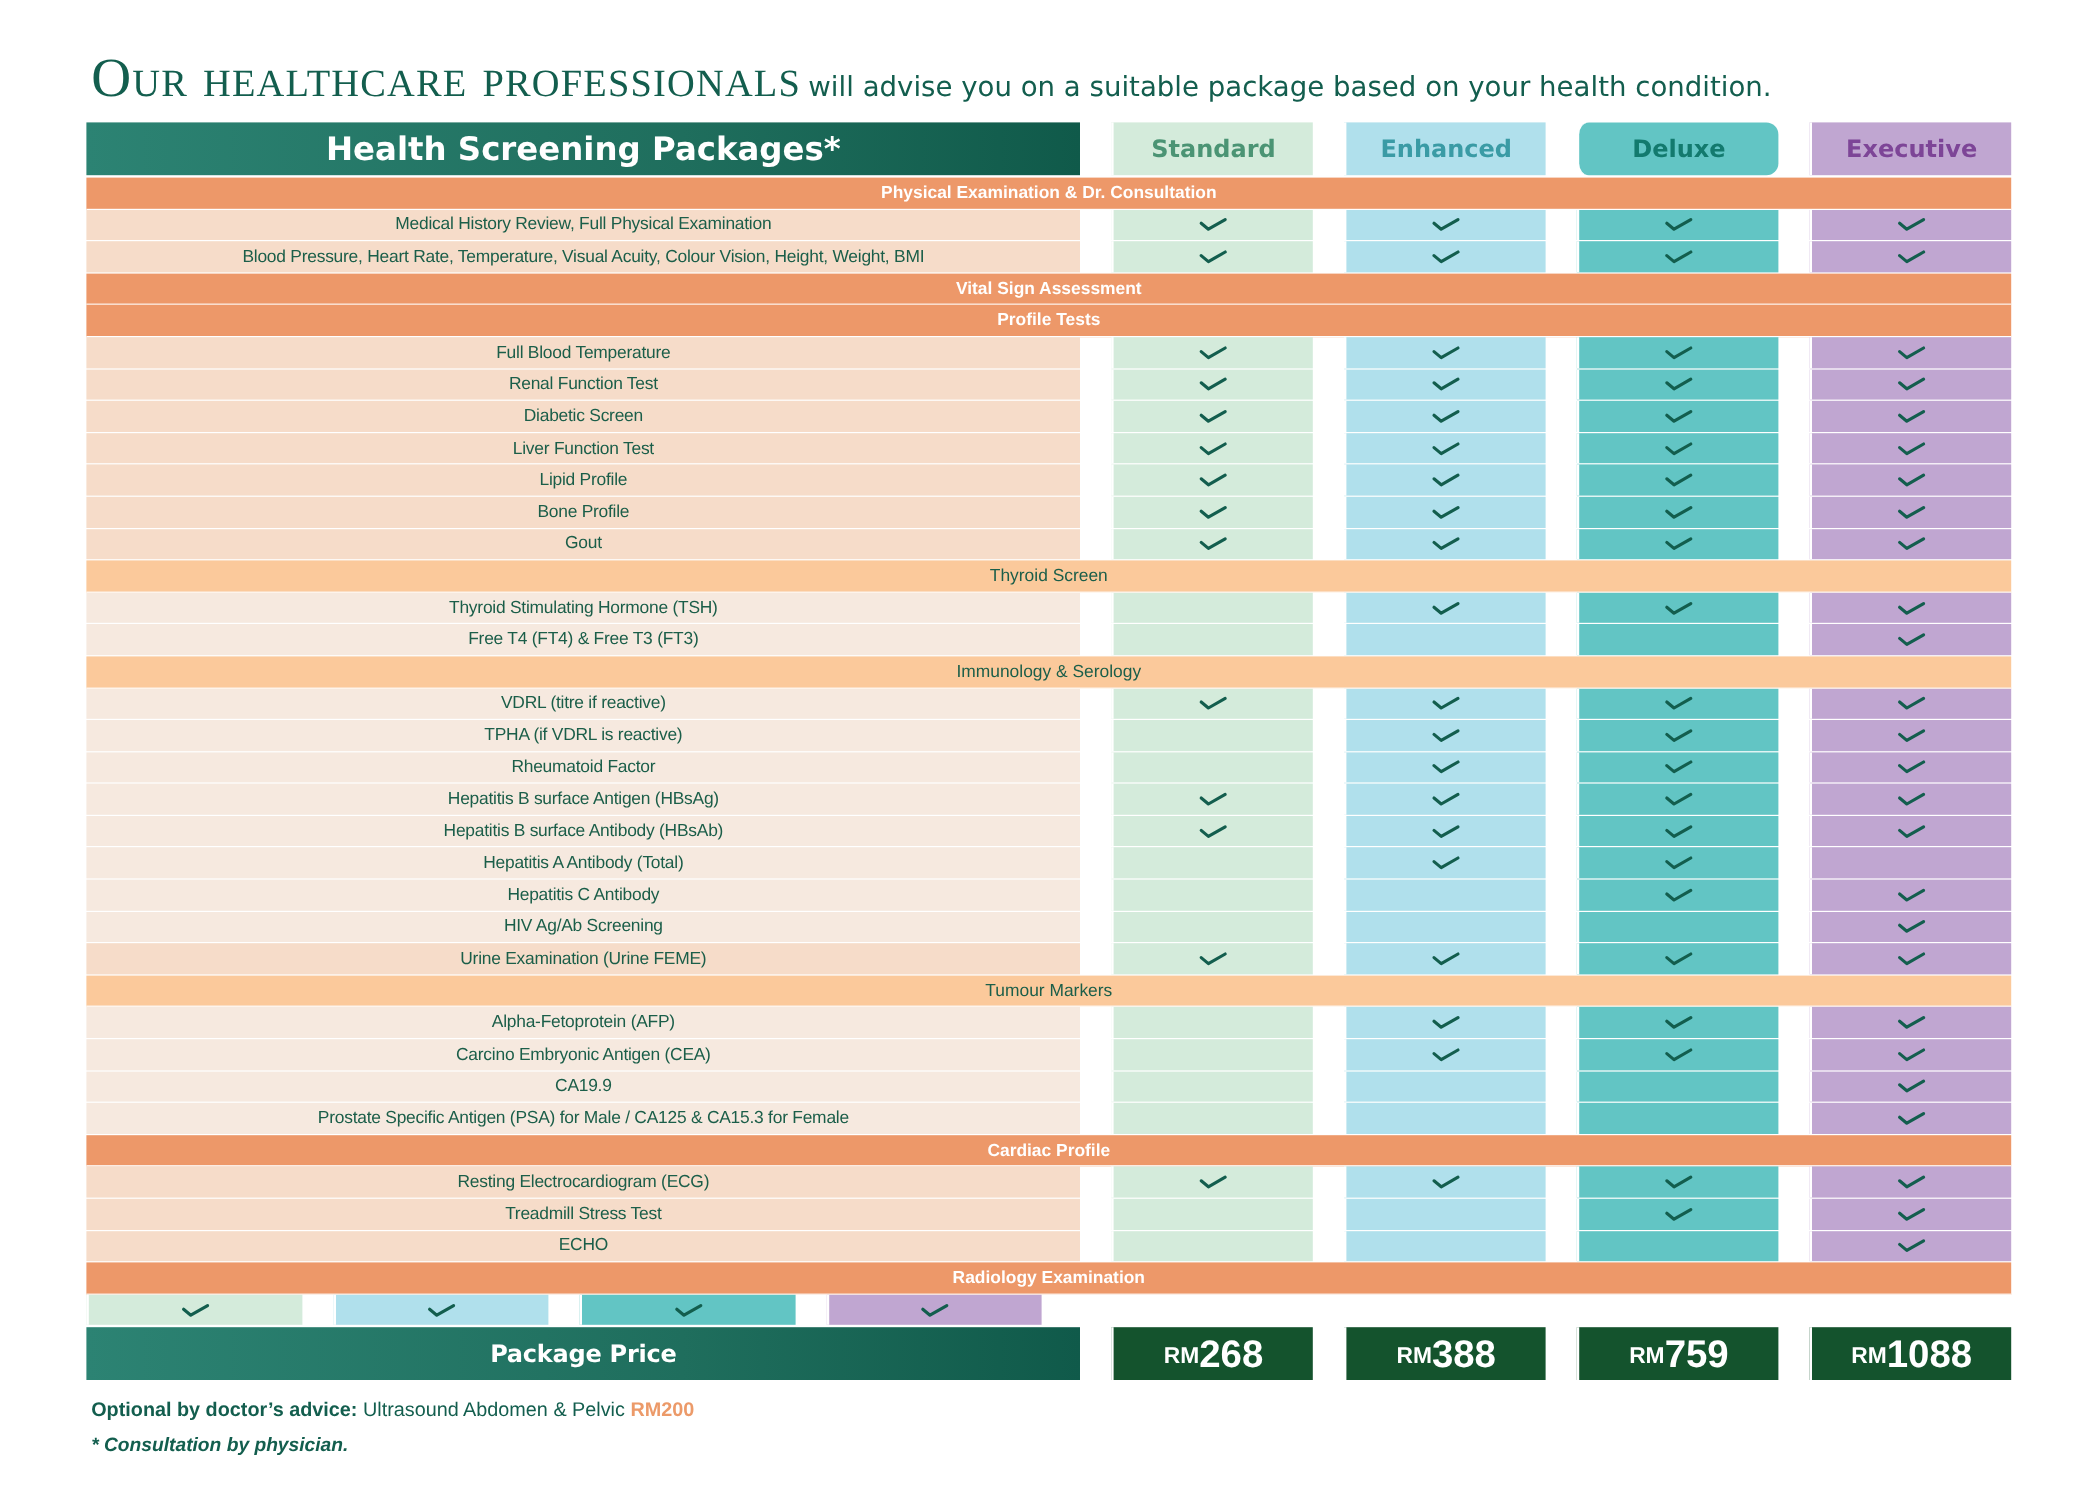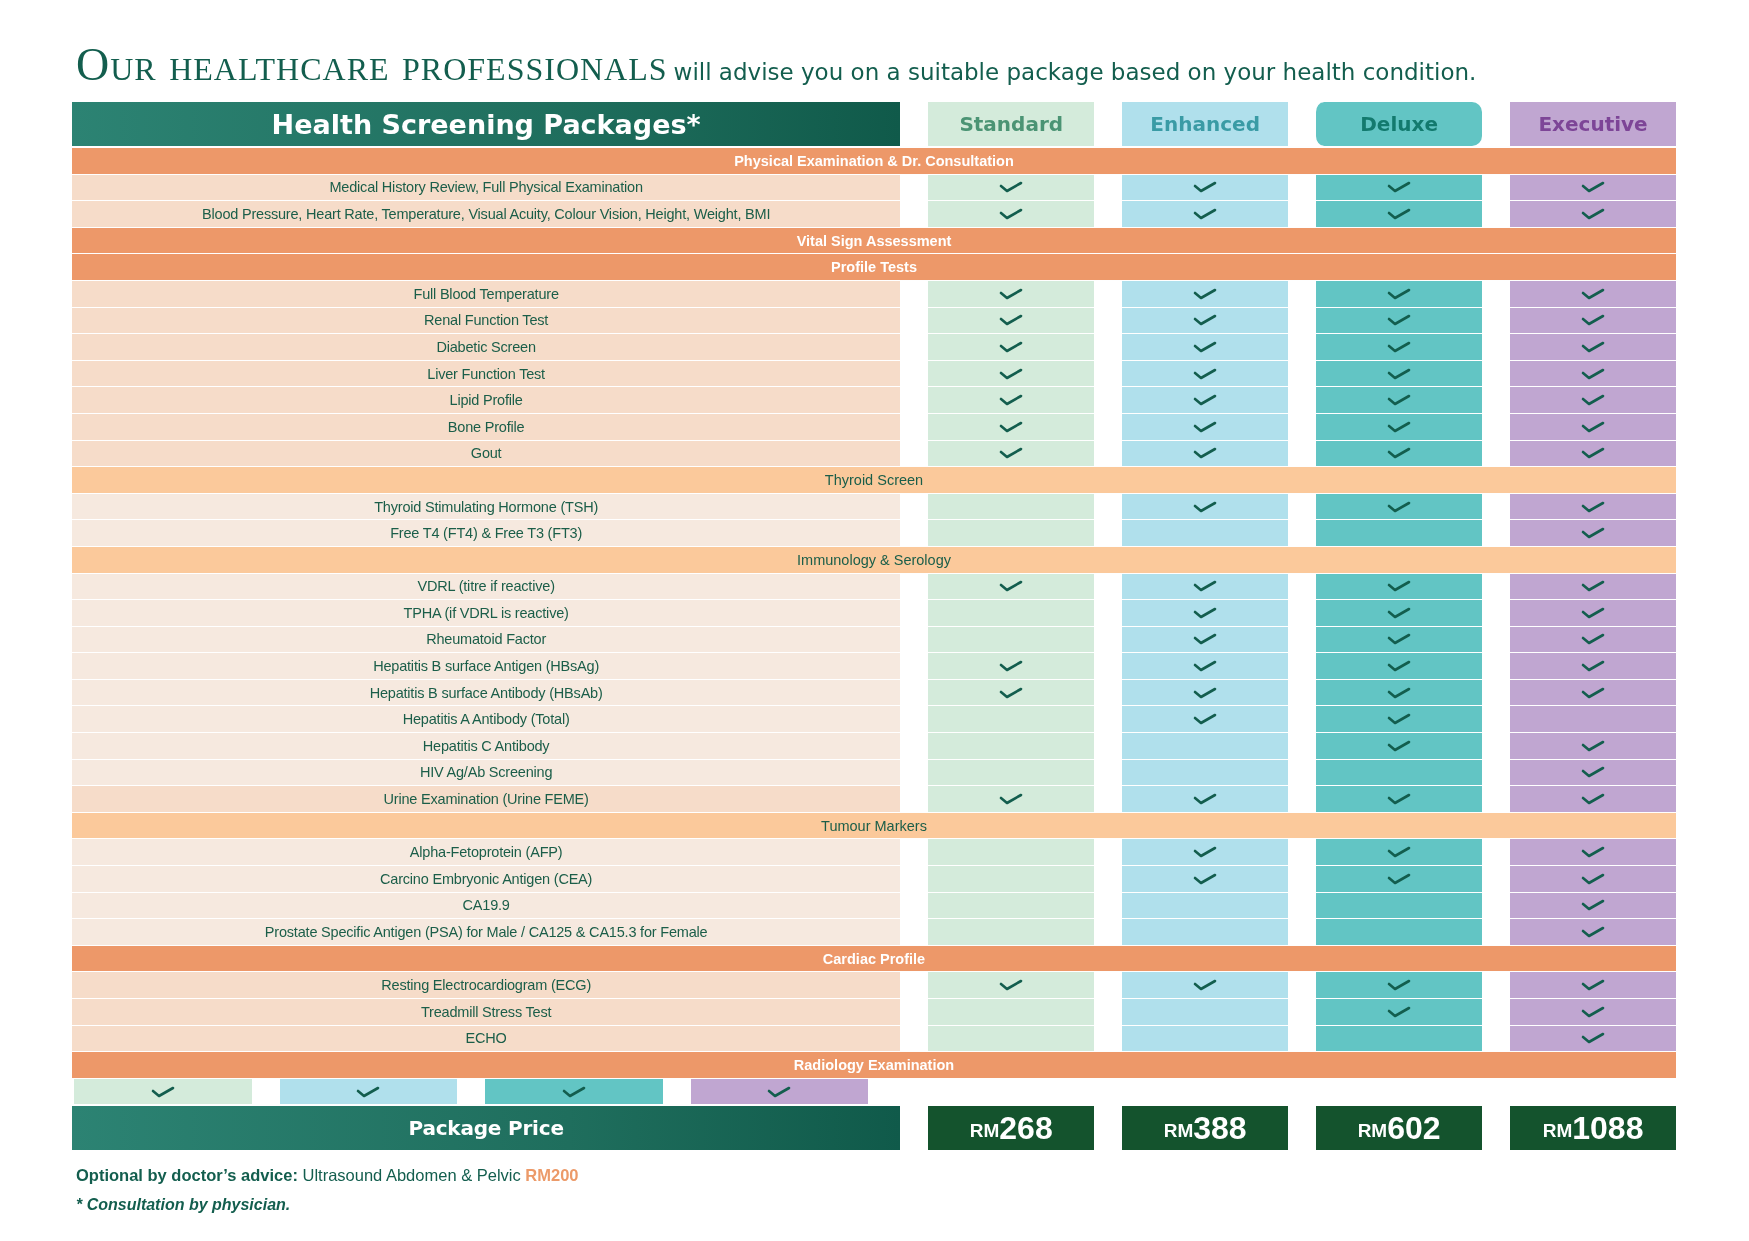--- a/index.html
+++ b/index.html
@@ -821,21 +821,21 @@
     <div class="cell c">
         <span class="rm">RM</span>
         <span class="amt">268</span>
       </div>
     <div class="cell c">
         <span class="rm">RM</span>
         <span class="amt">388</span>
       </div>
     <div class="cell c">
         <span class="rm">RM</span>
-        <span class="amt">602</span>
+        <span class="amt">759</span>
       </div>
     <div class="cell c">
         <span class="rm">RM</span>
         <span class="amt">1088</span>
       </div>
   </div>
 </div>
 
 <div class="note1">
   <b>Optional by doctor’s advice:</b>

